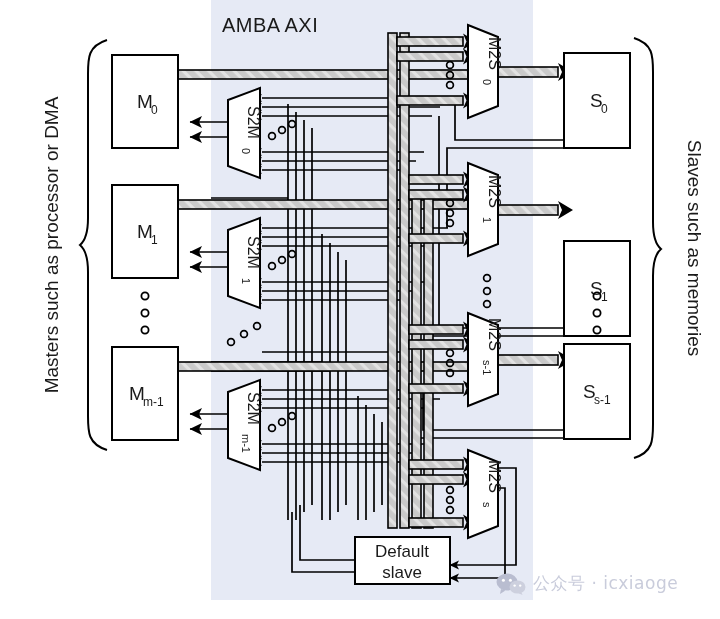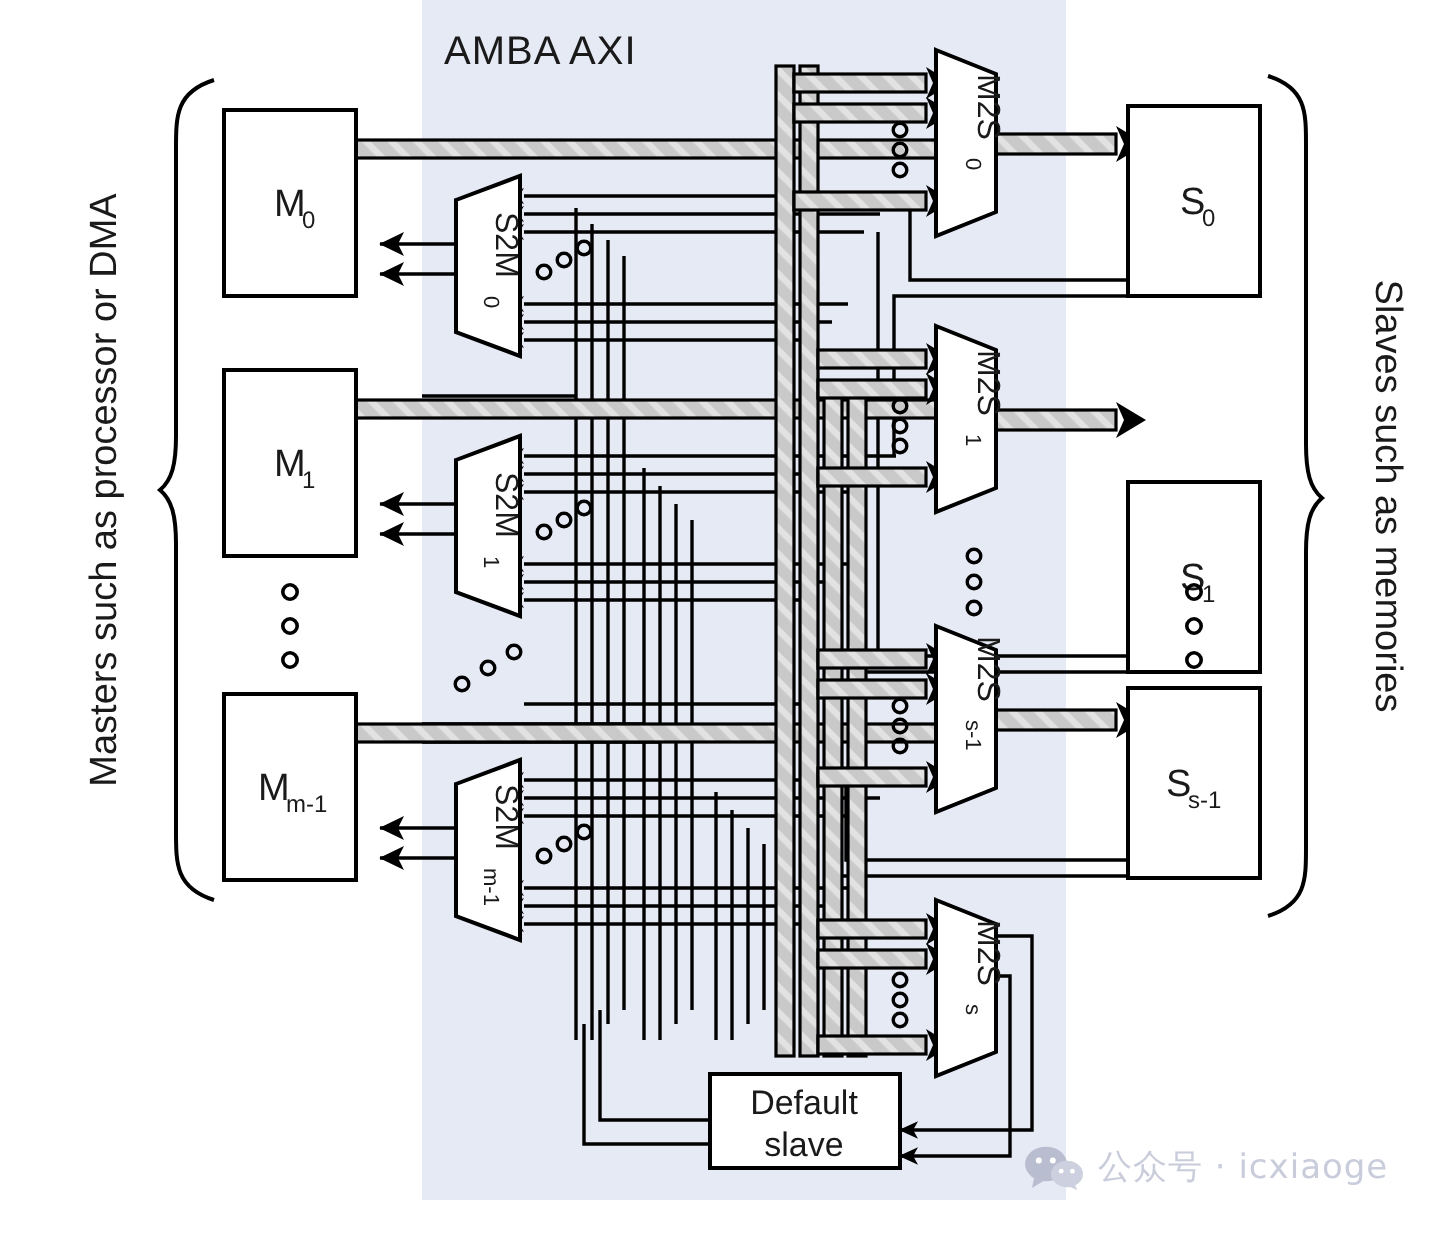--- a/index.html
+++ b/index.html
@@ -5,21 +5,21 @@
 <style>
   html,body{margin:0;padding:0;background:#ffffff;}
   body{
     width:720px;height:619px;overflow:hidden;position:relative;
     font-family:"Liberation Sans","DejaVu Sans",sans-serif;
     color:#000;
   }
   #root{position:absolute;left:0;top:0;width:720px;height:619px;}
   svg#diagram{position:absolute;left:0;top:0;width:720px;height:619px;display:block;}
   .txt{font-family:"Liberation Sans","DejaVu Sans",sans-serif;fill:#1a1a1a;}
-  .wm{position:absolute;left:512px;top:572px;display:flex;align-items:center;gap:7px;opacity:1;justify-content:flex-end;}
+  .wm{position:absolute;left:496px;top:572px;display:flex;align-items:center;gap:7px;opacity:1;justify-content:flex-end;}
   .wm-icon{width:30px;height:22px;position:relative;}
   .wm-text{font-family:"DejaVu Sans","Liberation Sans",sans-serif;font-size:17px;color:#c9ccdb;letter-spacing:.5px;white-space:nowrap;}
 </style>
 </head>
 <body>
 
 <div id="root">
 
   <svg id="diagram" viewBox="0 0 720 619">
     <defs>

